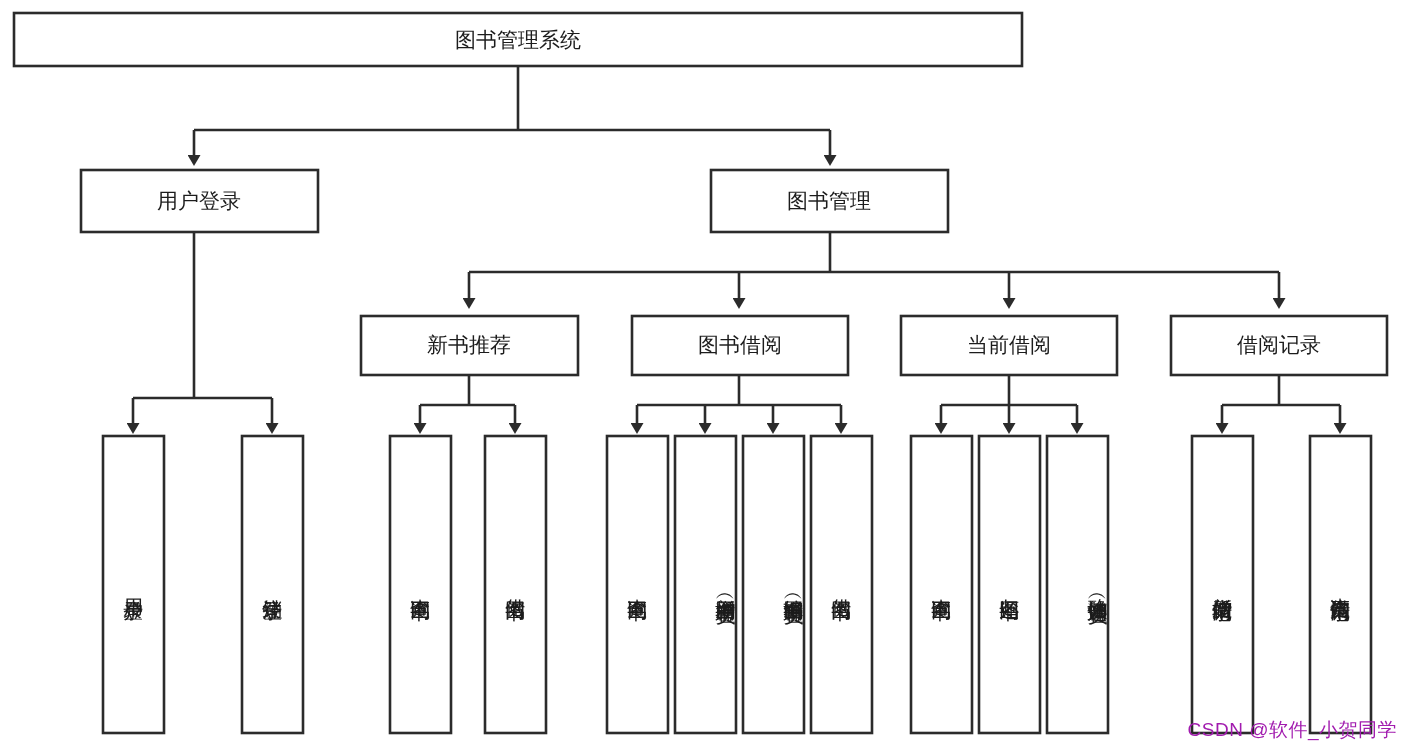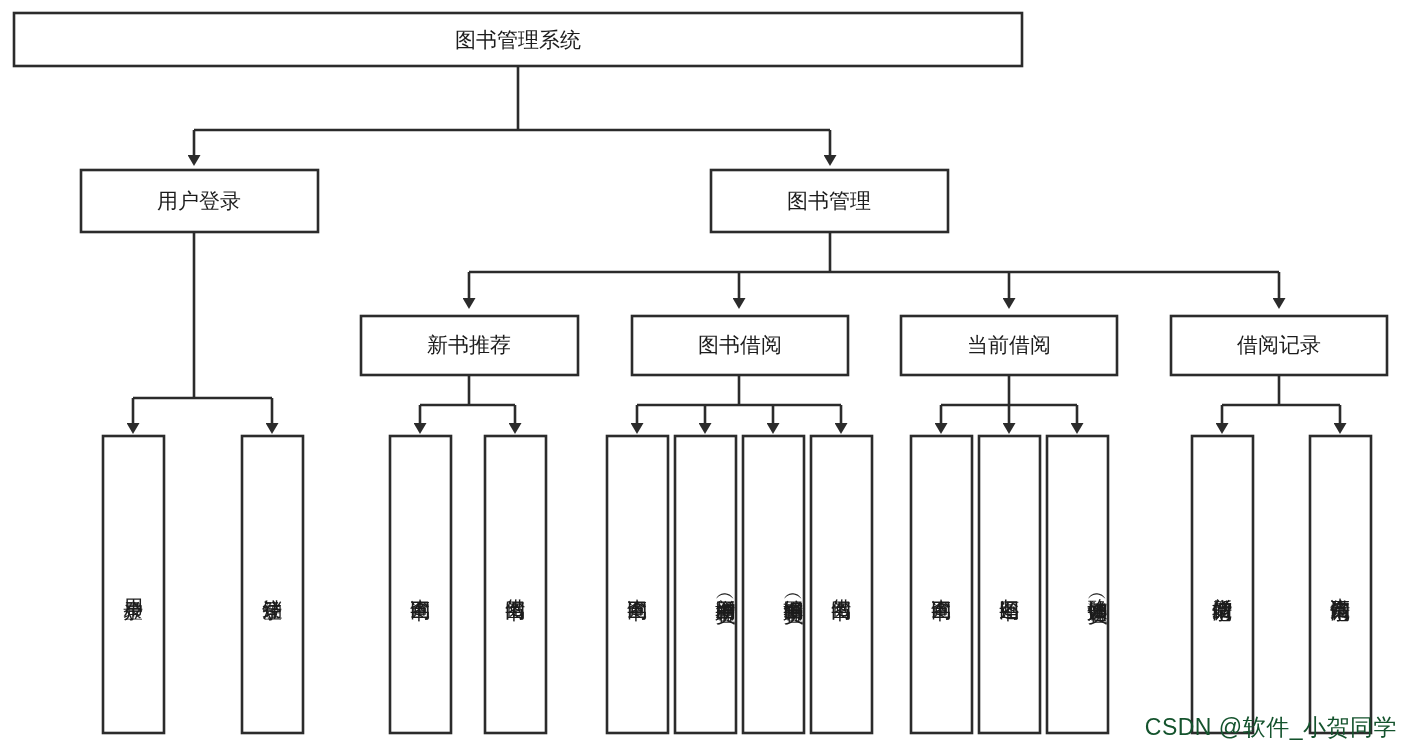--- a/index.html
+++ b/index.html
@@ -64,22 +64,22 @@
     justify-content: center;
     text-align: center;
     pointer-events: none;
     white-space: nowrap;
   }
   .watermark {
     position: absolute;
     right: 8px;
     bottom: 4px;
     font-family: "Liberation Sans", "DejaVu Sans", sans-serif;
-    font-size: 23px;
-    color: #14532d;
+    font-size: 19px;
+    color: #a21caf;
     letter-spacing: 0.5px;
     white-space: nowrap;
   }
 </style>
 </head>
 <body>
 
 <div id="diagram-root">
 
   <svg class="tree-canvas" viewBox="0 0 1405 747">

